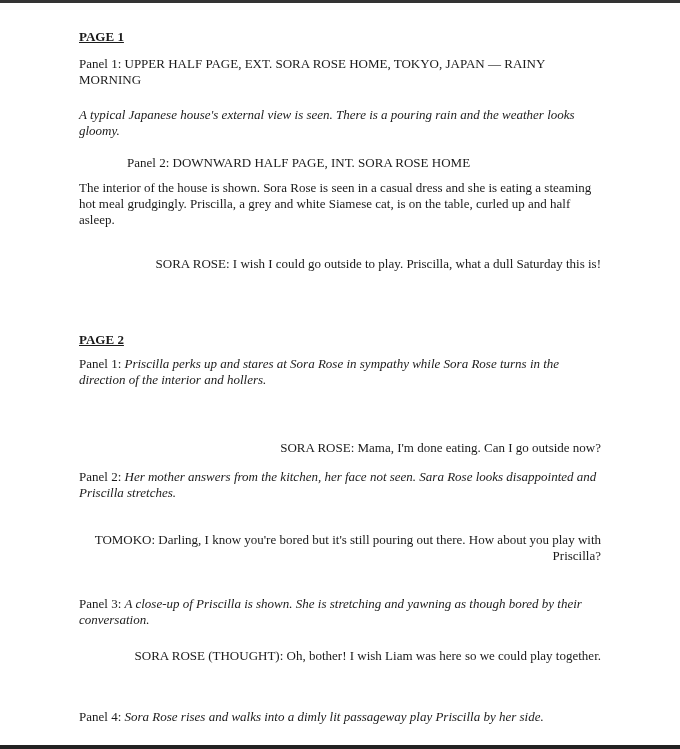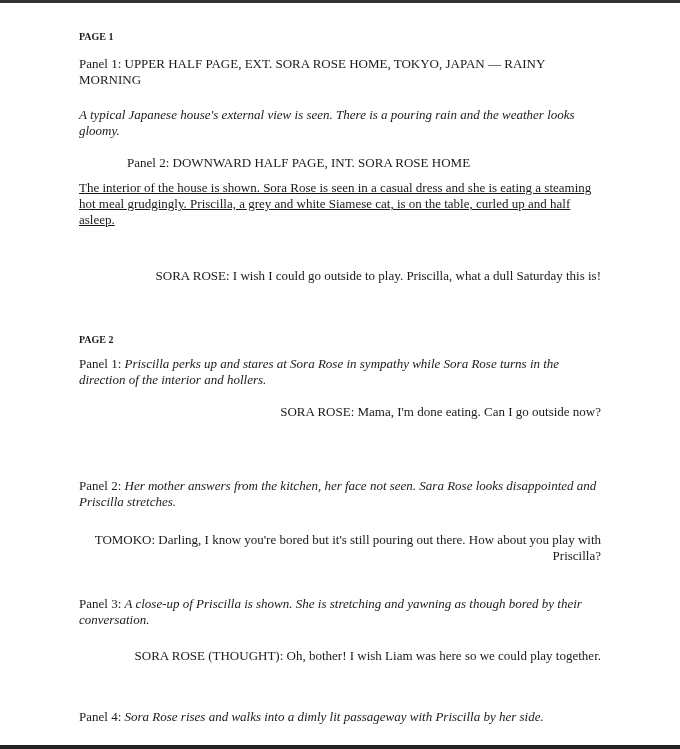--- a/index.html
+++ b/index.html
@@ -36,55 +36,56 @@
       width: 522px;
     }
     .blk {
       position: absolute;
       left: 0;
       width: 522px;
       margin: 0;
     }
     .page-heading {
       font-weight: bold;
-      font-size: 10px;
+      text-decoration: underline;
+      font-size: 13px;
     }
     .it { font-style: italic; }
     .right { text-align: right; }
   </style>
 </head>
 <body>
 
 <div class="border-top"></div>
 
 <div class="doc">
 
   <p class="blk page-heading" style="top:29px;">PAGE 1</p>
 
   <p class="blk" style="top:56px;"><span>Panel 1: </span><span>UPPER HALF PAGE, EXT. SORA ROSE HOME, TOKYO, JAPAN — RAINY MORNING</span></p>
 
   <p class="blk it" style="top:92px;margin-top:15px;">A typical Japanese house's external view is seen. There is a pouring rain and the weather looks gloomy.</p>
 
   <p class="blk" style="top:155px;margin-left:48px;"><span>Panel 2: </span><span>DOWNWARD HALF PAGE, INT. SORA ROSE HOME</span></p>
 
-  <p class="blk" style="top:180px;text-decoration:underline;">The interior of the house is shown. Sora Rose is seen in a casual dress and she is eating a steaming hot meal grudgingly. Priscilla, a grey and white Siamese cat, is on the table, curled up and half asleep.</p>
+  <p class="blk" style="top:180px;">The interior of the house is shown. Sora Rose is seen in a casual dress and she is eating a steaming hot meal grudgingly. Priscilla, a grey and white Siamese cat, is on the table, curled up and half asleep.</p>
 
-  <p class="blk right" style="top:268px;text-align:right;">SORA ROSE: I wish I could go outside to play. Priscilla, what a dull Saturday this is!</p>
+  <p class="blk right" style="top:256px;text-align:right;">SORA ROSE: I wish I could go outside to play. Priscilla, what a dull Saturday this is!</p>
 
   <p class="blk page-heading" style="top:332px;">PAGE 2</p>
 
   <p class="blk" style="top:356px;"><span>Panel 1: </span><span class="it">Priscilla perks up and stares at Sora Rose in sympathy while Sora Rose turns in the direction of the interior and hollers.</span></p>
 
-  <p class="blk right" style="top:404px;">SORA ROSE: Mama, I'm done eating. Can I go outside now?</p>
+  <p class="blk right" style="top:440px;">SORA ROSE: Mama, I'm done eating. Can I go outside now?</p>
 
-  <p class="blk" style="top:469px;margin-top:9px;"><span>Panel 2: </span><span class="it">Her mother answers from the kitchen, her face not seen. Sara Rose looks disappointed and Priscilla stretches.</span></p>
+  <p class="blk" style="top:469px;"><span>Panel 2: </span><span class="it">Her mother answers from the kitchen, her face not seen. Sara Rose looks disappointed and Priscilla stretches.</span></p>
 
   <p class="blk right" style="top:532px;">TOMOKO: Darling, I know you're bored but it's still pouring out there. How about you play with Priscilla?</p>
 
   <p class="blk" style="top:596px;"><span>Panel 3: </span><span class="it">A close-up of Priscilla is shown. She is stretching and yawning as though bored by their conversation.</span></p>
 
   <p class="blk right" style="top:648px;text-align:right;">SORA ROSE (THOUGHT): Oh, bother! I wish Liam was here so we could play together.</p>
 
-  <p class="blk" style="top:709px;"><span>Panel 4: </span><span class="it">Sora Rose rises and walks into a dimly lit passageway with Priscilla by her side.</span></p>
+  <p class="blk" style="top:709px;"><span>Panel 4: </span><span class="it">Sora Rose rises and walks into a dimly lit passageway play Priscilla by her side.</span></p>
 
 </div>
 
 <div class="border-bottom"></div>
 
 </body></html>

